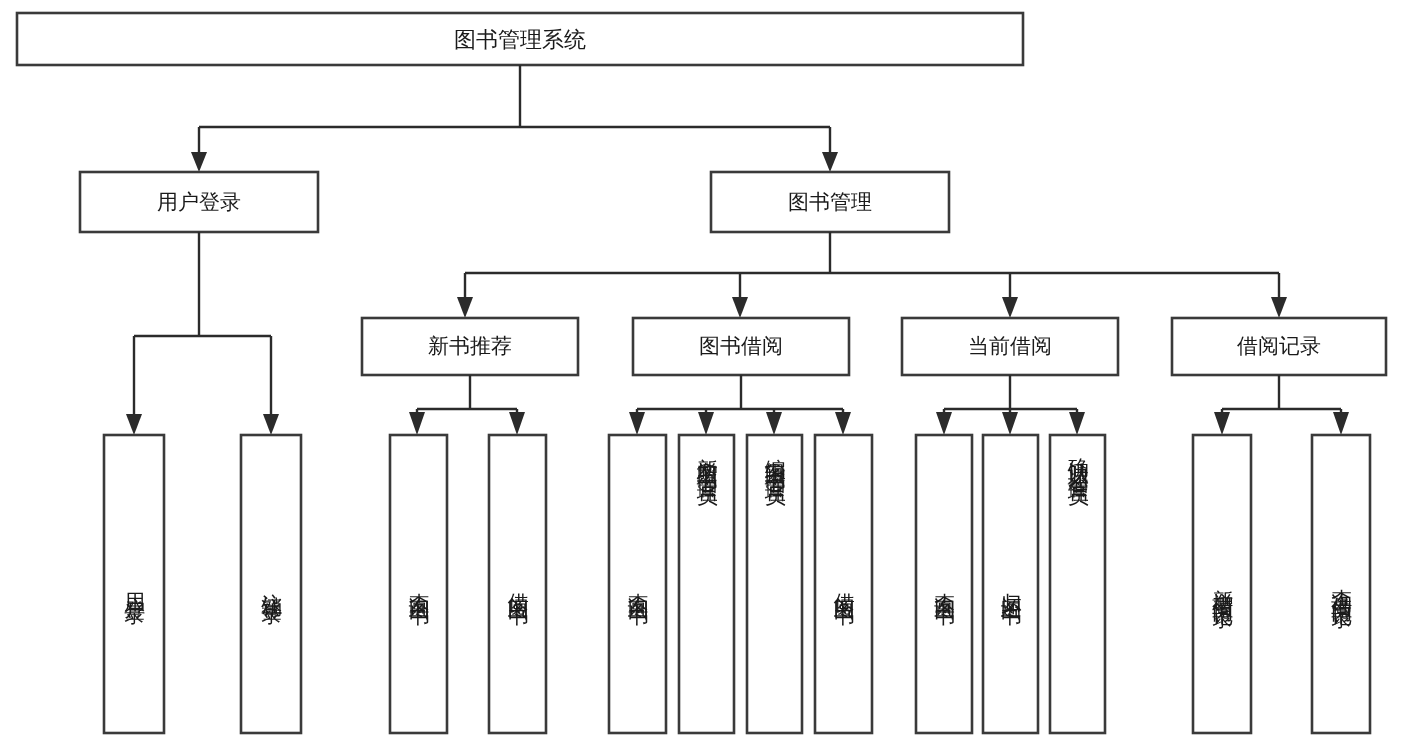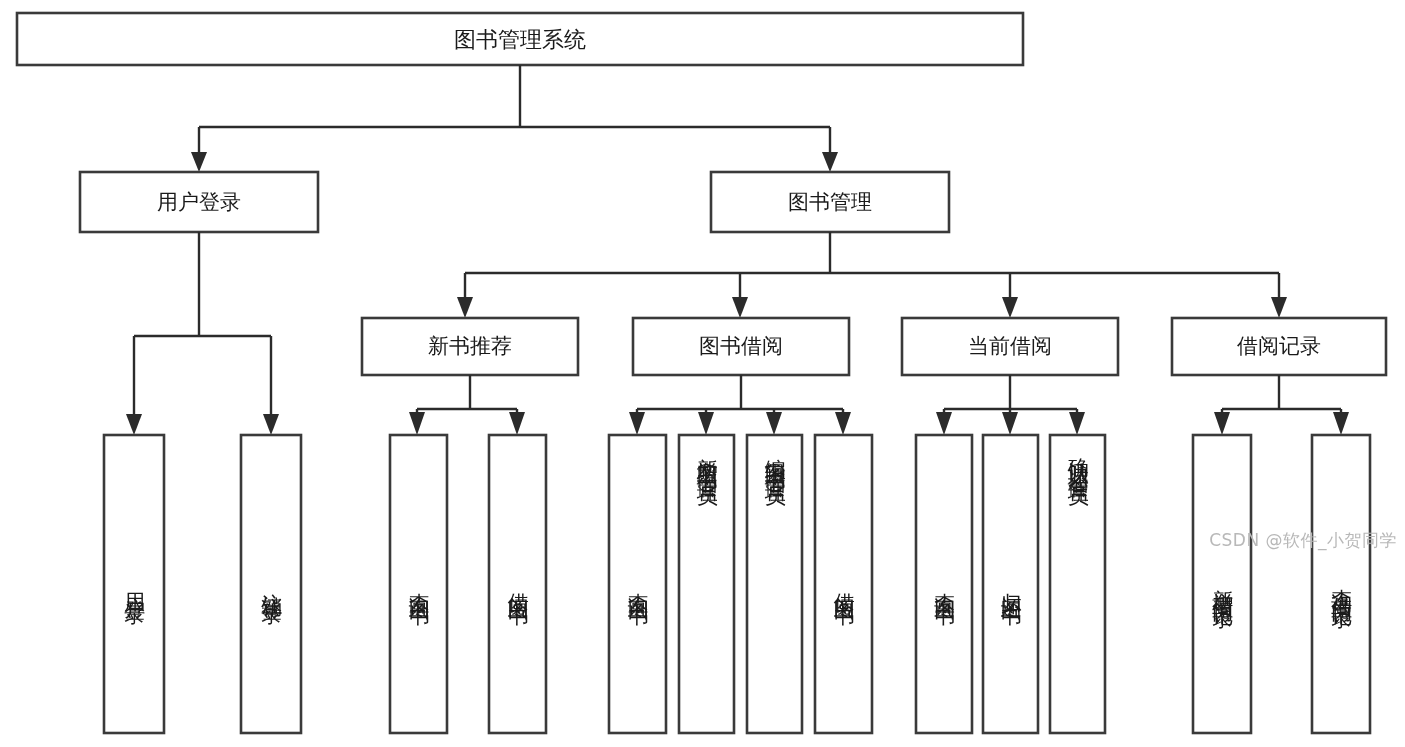--- a/index.html
+++ b/index.html
@@ -256,15 +256,14 @@
     <span class="leaf-label" style="margin-top:6px;">确认归还（管理员）</span>
   </div>
 
   <div class="leaf-label-wrap" style="left:1193px; top:435px; width:58px; height:298px;">
     <span class="leaf-label">新增借阅记录</span>
   </div>
   <div class="leaf-label-wrap" style="left:1312px; top:435px; width:58px; height:298px;">
     <span class="leaf-label">查询借阅记录</span>
   </div>
 
-  <div class="watermark">CSDN @软件_小贺同学</div>
 
 </div>
 
 </body></html>

